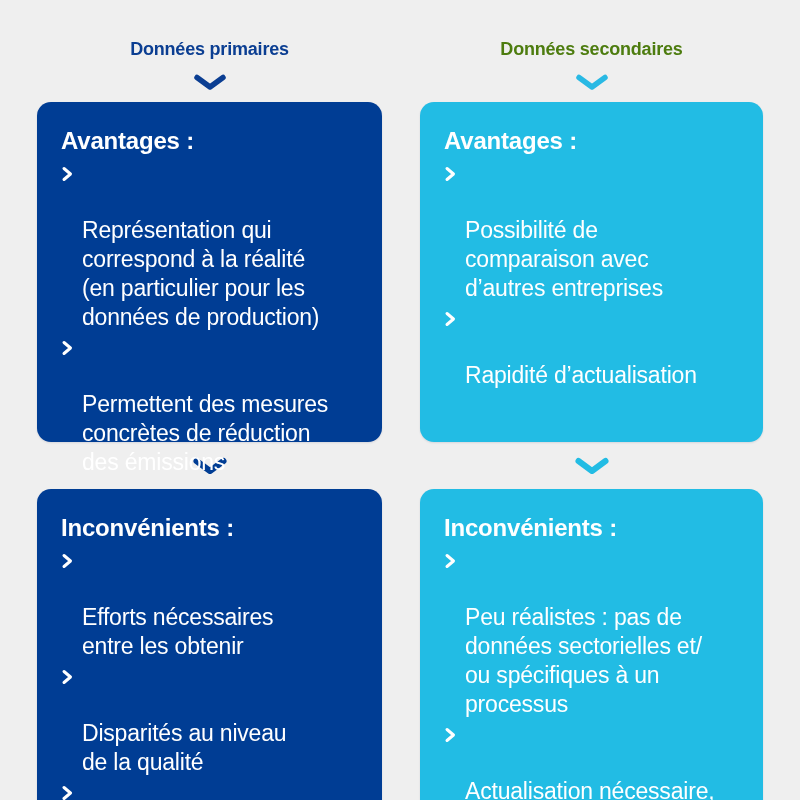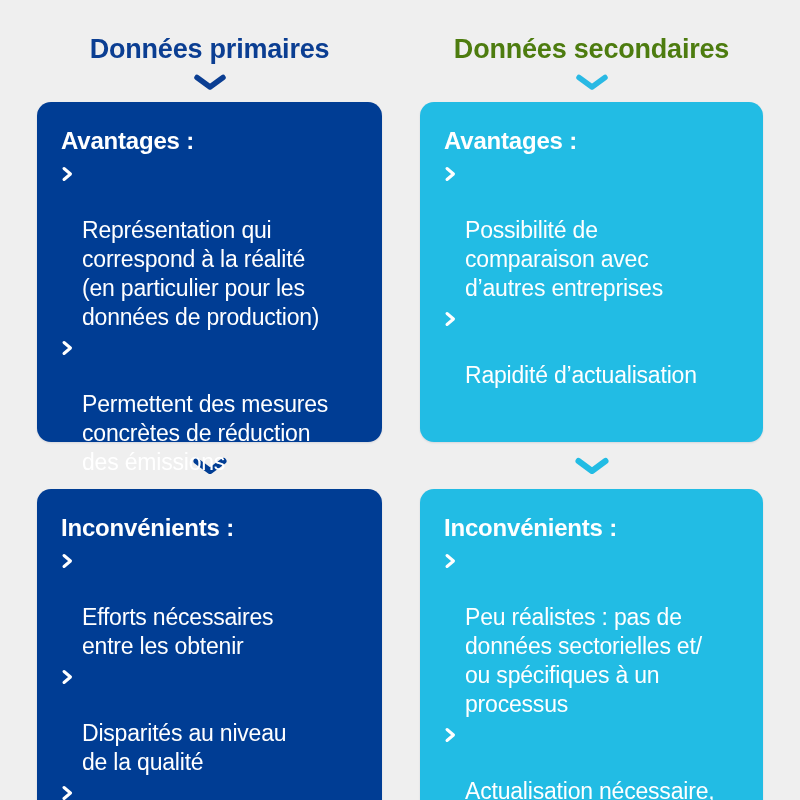--- a/index.html
+++ b/index.html
@@ -20,21 +20,21 @@
     top: 0;
     display: flex;
     flex-direction: column;
     align-items: center;
   }
   .column.left  { left: 37px;  width: 345px; }
   .column.right { left: 420px; width: 343px; }
 
   .col-title {
     margin: 34px 0 0 0;
-    font-size: 27px;
+    font-size: 18px;
     line-height: 30px;
     font-weight: bold;
     letter-spacing: -0.2px;
     text-align: center;
     white-space: nowrap;
   }
   .col-title.dark { color: #0b3e92; }
   .col-title.cyan { color: #4d7c0f; }
 
   .chev { display: block; margin: 10px auto 0 auto; }

